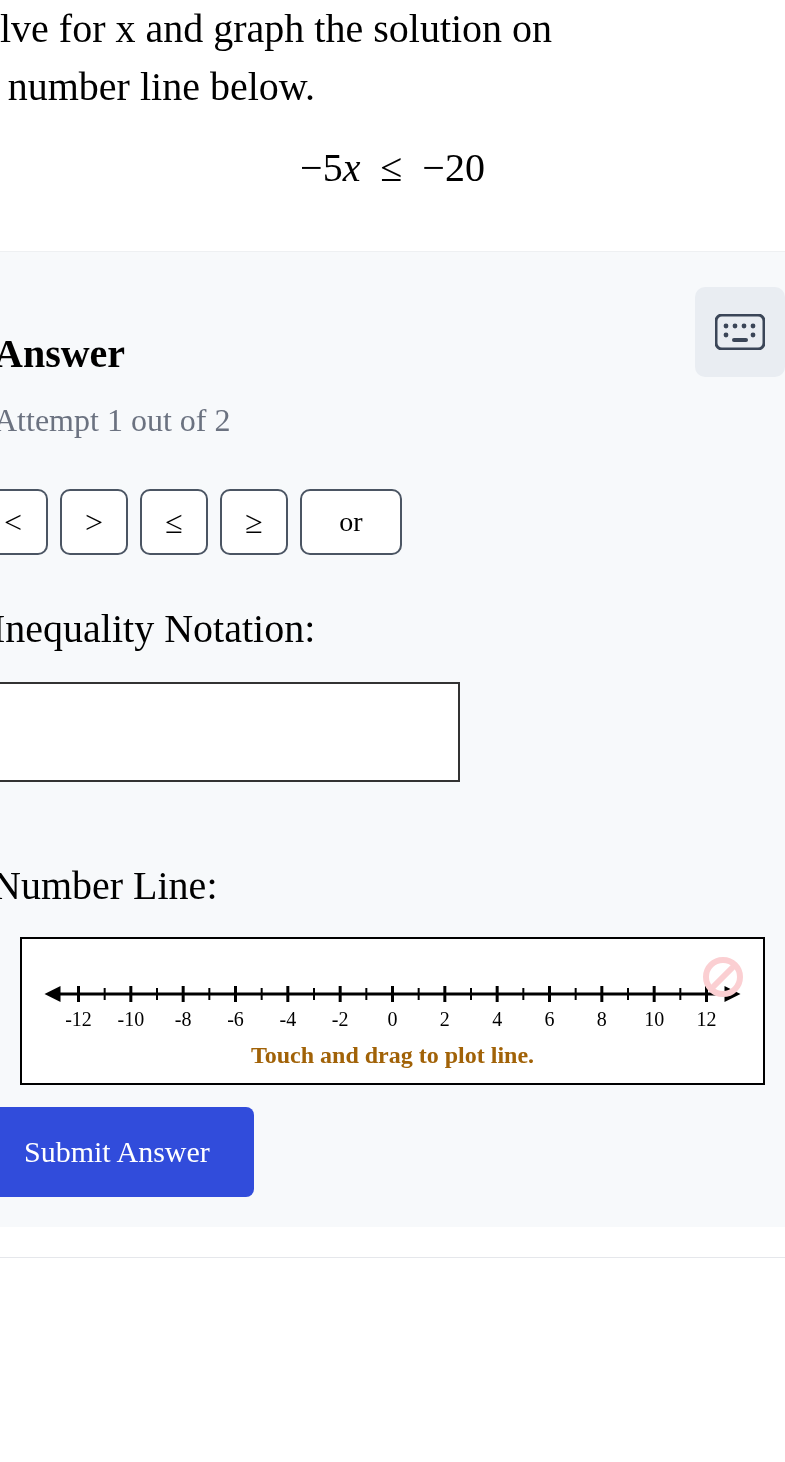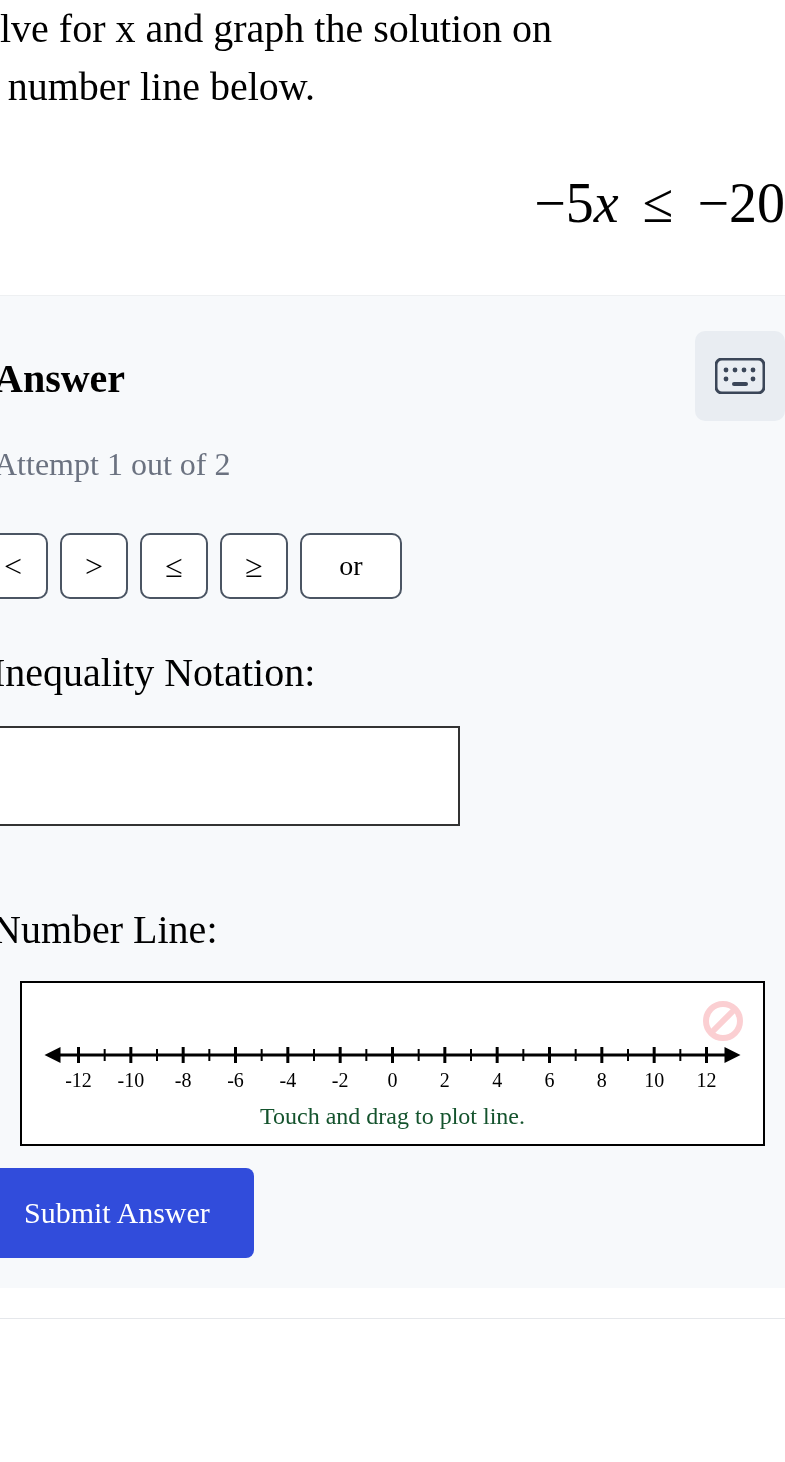--- a/index.html
+++ b/index.html
@@ -17,38 +17,38 @@
   .prompt {
     font-size: 40px;
     line-height: 1.45;
     color: #000;
     padding: 0 0 0 0;
     margin-left: -20px;
     margin-right: -20px;
     white-space: nowrap;
   }
   .equation {
-    text-align: right;
-    font-size: 56px;
+    text-align: center;
+    font-size: 40px;
     font-family: 'STIX', 'Cambria Math', Georgia, serif;
-    margin-top: 55px;
+    margin-top: 28px;
     margin-bottom: 20px;
   }
   .eq-x { font-style: italic; }
   .eq-rel { margin: 0 10px; }
   .answer-area {
     background: #f7f9fb;
     border-top: 1px solid #eef0f2;
     padding: 40px 0 30px 0;
     position: relative;
   }
   .answer-header {
     display: flex;
     justify-content: space-between;
-    align-items: center;
+    align-items: flex-end;
     padding-right: 20px;
   }
   .answer-title {
     font-size: 40px;
     font-weight: bold;
     margin-left: -6px;
   }
   .keypad-btn {
     background: #e9edf2;
     border-radius: 10px;
@@ -106,43 +106,44 @@
   }
   .nl-title {
     font-size: 40px;
     margin-top: 80px;
     margin-left: -8px;
   }
   .nl-box {
     margin: 28px 20px 0 20px;
     border: 2px solid #000;
     background: #fff;
-    padding: 32px 18px 14px 18px;
+    padding: 15px 18px 14px 18px;
     position: relative;
   }
   .reset-btn {
     position: absolute;
     top: 14px;
     right: 16px;
     width: 48px;
     height: 48px;
     border-radius: 50%;
     display: flex;
     align-items: center;
     justify-content: center;
     color: #fbcfd2;
     font-size: 44px;
     line-height: 1;
   }
   .nl-svg { width: 100%; height: 80px; display: block; }
   .nl-hint {
     text-align: center;
-    color: #14532d;
+    color: #a16207;
     font-size: 24px;
     margin-top: 8px;
+    font-weight: bold;
   }
   .submit-btn {
     margin-top: 22px;
     margin-left: -20px;
     background: #314cdb;
     color: #fff;
     font-size: 30px;
     padding: 28px 44px;
     border: none;
     border-radius: 0 8px 8px 0;

